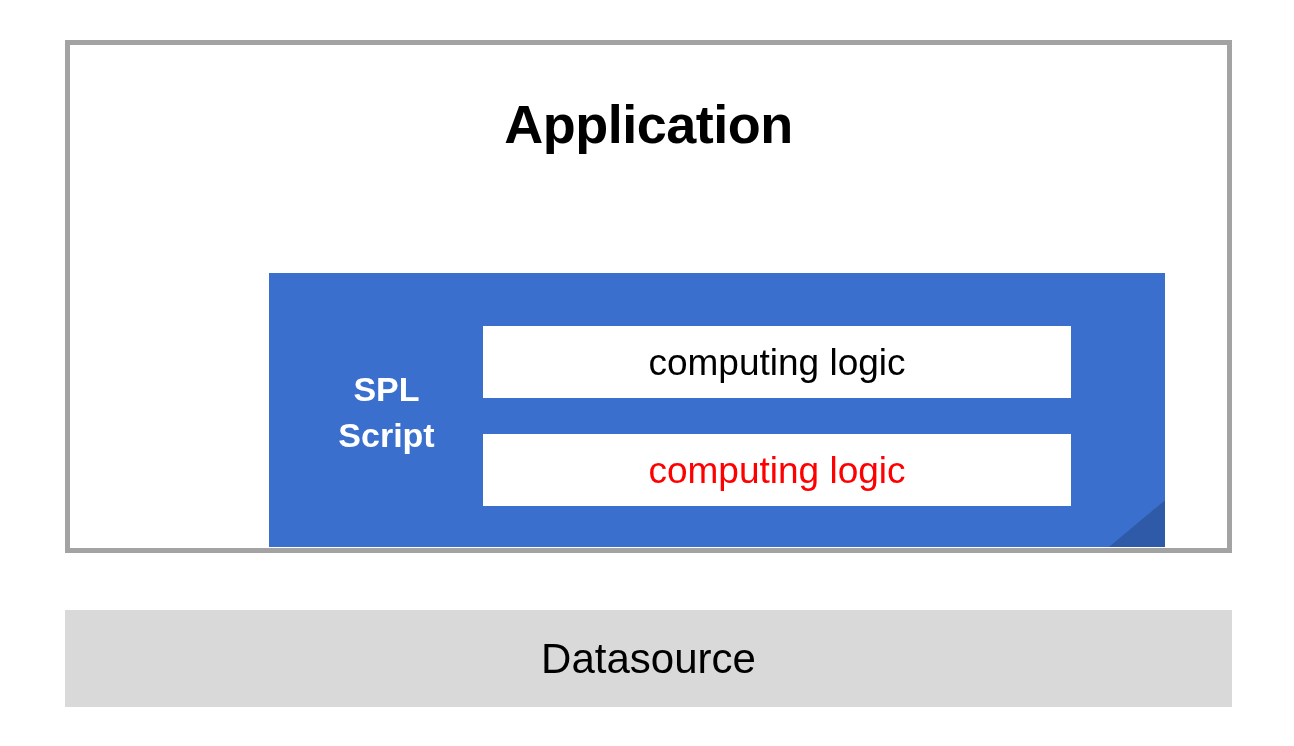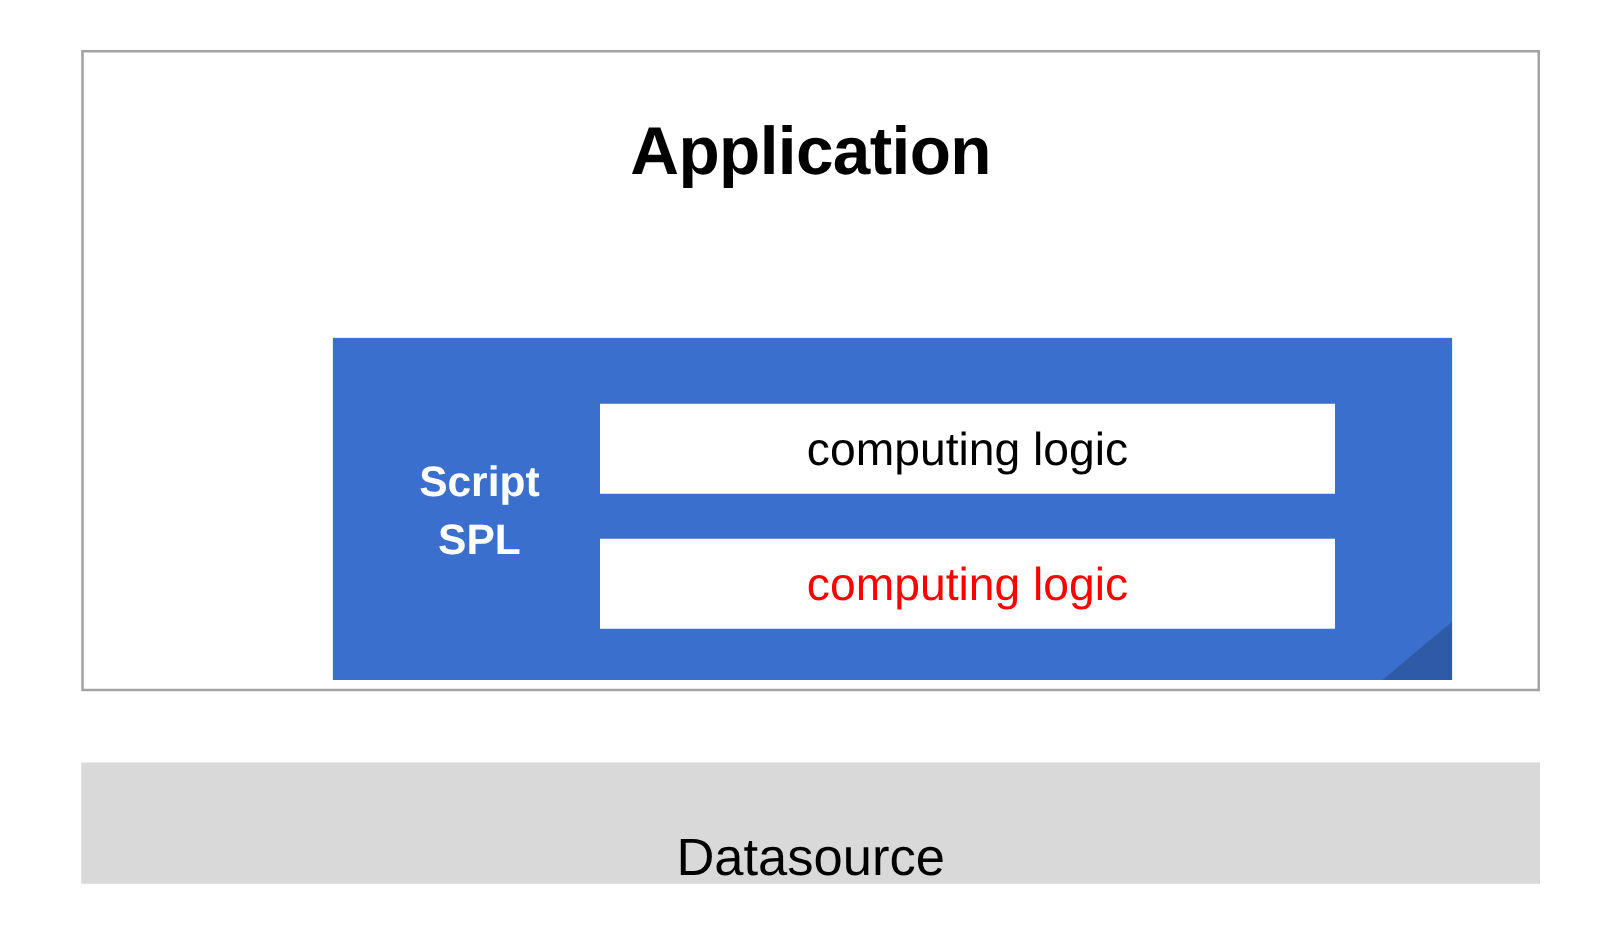--- a/index.html
+++ b/index.html
@@ -15,21 +15,21 @@
     position: relative;
   }
 
   
   .app-container {
     position: absolute;
     left: 65px;
     top: 40px;
     width: 1167px;
     height: 513px;
-    border: 2px solid #a3a3a3;
+    border: 5px solid #a3a3a3;
     box-sizing: border-box;
     background: #ffffff;
   }
 
   .app-title {
     position: absolute;
     left: 0;
     top: 52px;
     width: 100%;
     text-align: center;
@@ -111,21 +111,21 @@
 
   
   .datasource-bar {
     position: absolute;
     left: 65px;
     top: 610px;
     width: 1167px;
     height: 97px;
     background: #d9d9d9;
     display: flex;
-    align-items: flex-end;
+    align-items: center;
     justify-content: center;
   }
 
   .datasource-text {
     font-size: 42px;
     color: #000000;
     line-height: 1;
   }
 </style>
 </head>
@@ -134,22 +134,22 @@
 <div class="app-container">
 
   <div class="app-title">Application</div>
 
   <div class="spl-doc">
 
     <div class="spl-doc-body"></div>
     <div class="spl-doc-fold"></div>
 
     <div class="spl-label">
+      <span class="spl-label-line">SPL</span>
       <span class="spl-label-line">Script</span>
-      <span class="spl-label-line">SPL</span>
     </div>
 
     <div class="logic-box computing">
       <span class="logic-text computing">computing logic</span>
     </div>
 
     <div class="logic-box retrieval">
       <span class="logic-text retrieval">computing logic</span>
     </div>
 

